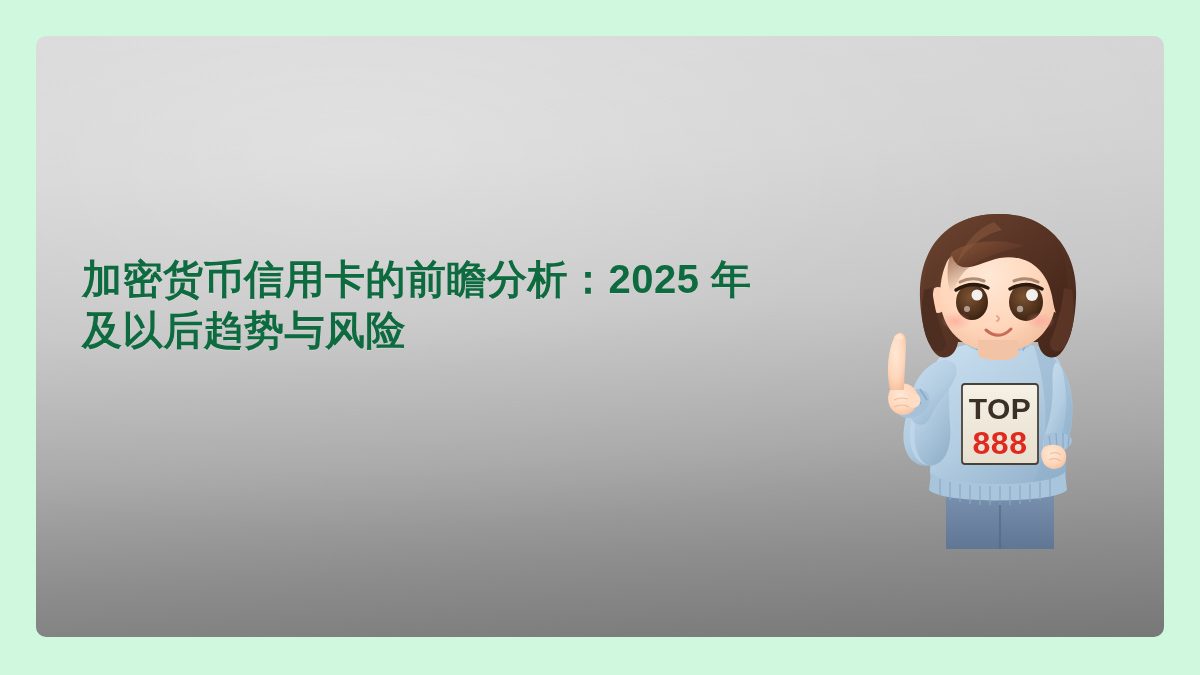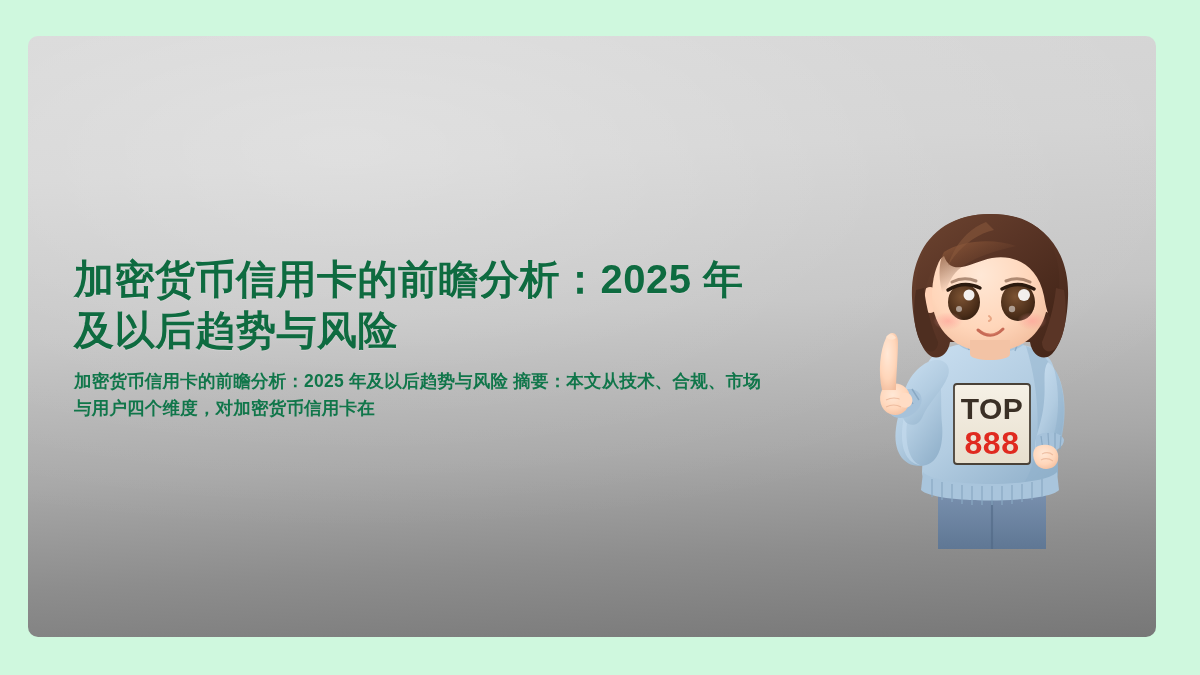--- a/index.html
+++ b/index.html
@@ -13,21 +13,21 @@
 
   #slide-root{
     position:relative;
     width:1200px; height:675px;
     background:#cff8de;
   }
 
   
   .slide-card{
     position:absolute;
-    left:28px; top:36px;
+    left:36px; top:36px;
     width:1128px; height:601px;
     border-radius:10px;
     background:linear-gradient(177deg,
         #d6d6d6 0%,
         #d2d2d2 22%,
         #c4c4c4 46%,
         #a8a8a8 68%,
         #8d8d8d 84%,
         #777777 100%);
     overflow:hidden;
@@ -83,21 +83,20 @@
 </head>
 <body>
 
 <div id="slide-root">
 
   <div class="slide-card">
     <div class="card-sheen"></div>
 
     <div class="text-block">
       <div class="slide-title">加密货币信用卡的前瞻分析：2025 年及以后趋势与风险</div>
-      <div class="slide-subtitle">加密货币信用卡的前瞻分析：2025 年及以后趋势与风险 摘要：本文从技术、合规、市场与用户四个维度，对加密货币信用卡在</div>
     </div>
 
     <div class="mascot">
       <svg viewBox="0 0 250 345" xmlns="http://www.w3.org/2000/svg">
         <defs>
           <linearGradient id="hairG" x1="0" y1="0" x2="1" y2="1">
             <stop offset="0%" stop-color="#6d4430"></stop>
             <stop offset="45%" stop-color="#5a3526"></stop>
             <stop offset="100%" stop-color="#432518"></stop>
           </linearGradient>

